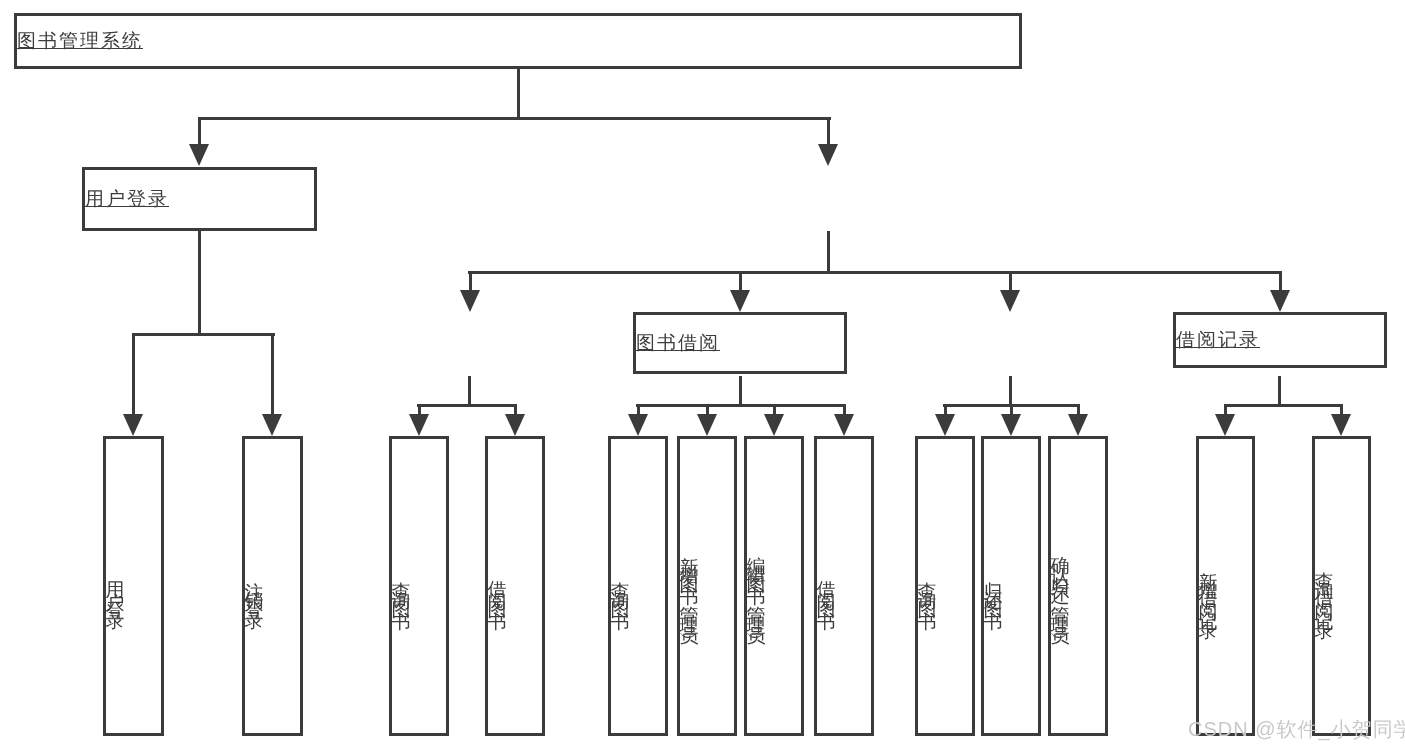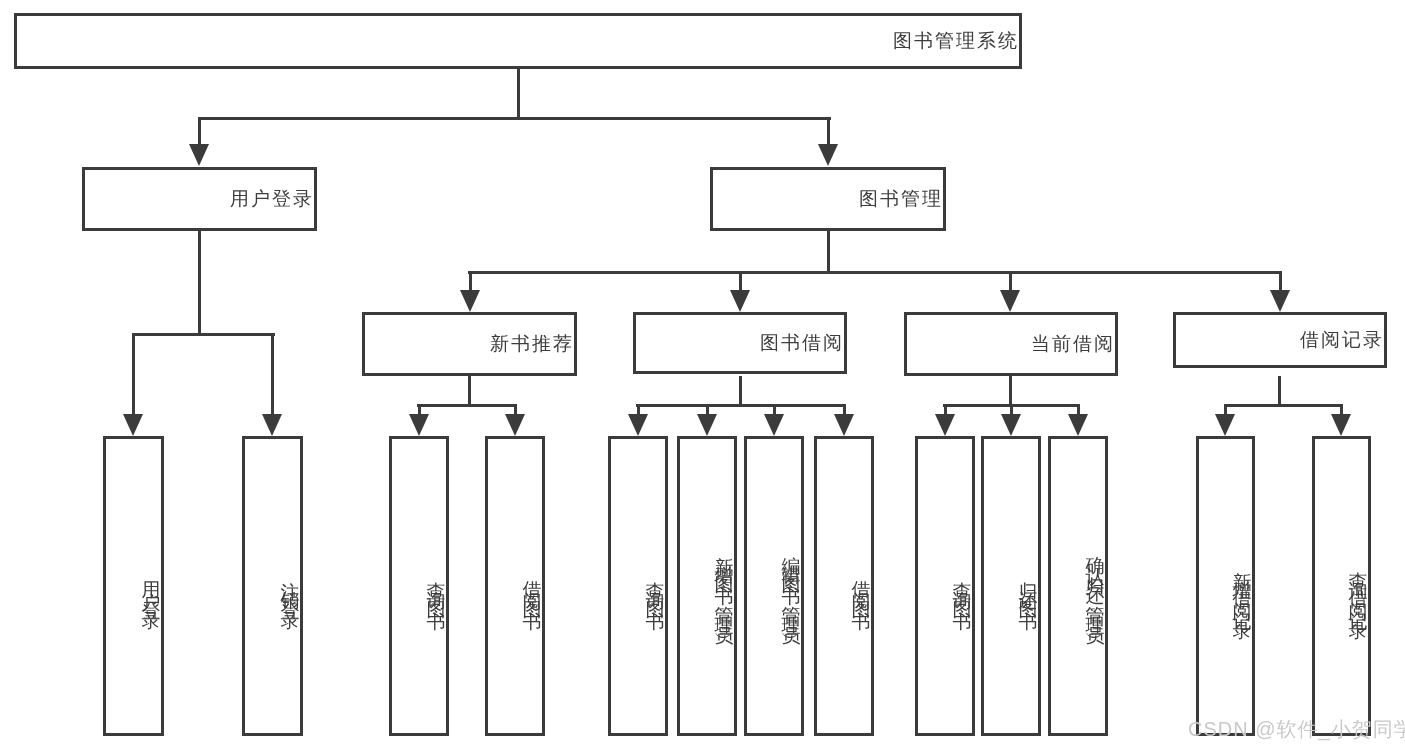--- a/index.html
+++ b/index.html
@@ -17,21 +17,22 @@
     color:var(--text);
     overflow:hidden;
   }
   .box{
     position:absolute;
     background:var(--bg);
     border:3px solid var(--line);
     box-sizing:border-box;
     display:flex;
     align-items:center;
-    justify-content:flex-end;
+    justify-content:flex-start;
+    text-decoration:underline;
   }
   .box .lbl{
     font-size:19px;
     letter-spacing:2px;
     color:var(--text);
     white-space:nowrap;
   }
   .leaf .lbl{
     writing-mode:vertical-rl;
     letter-spacing:10px;
@@ -71,50 +72,41 @@
   <div class="line" style="left:517px;top:69px;width:3px;height:50px"></div>
   <div class="line" style="left:198px;top:117px;width:633px;height:3px"></div>
   <div class="line" style="left:198px;top:117px;width:3px;height:30px"></div>
   <div class="arrow" style="left:189px;top:144px"></div>
   <div class="line" style="left:827px;top:117px;width:3px;height:30px"></div>
   <div class="arrow" style="left:818px;top:144px"></div>
 
   <div class="box" style="left:82px;top:167px;width:235px;height:64px">
     <span class="lbl">用户登录</span>
   </div>
-  <div class="box" style="left:710px;top:167px;width:236px;height:64px">
-    <span class="lbl">图书管理</span>
-  </div>
 
   <div class="line" style="left:198px;top:231px;width:3px;height:104px"></div>
   <div class="line" style="left:132px;top:333px;width:143px;height:3px"></div>
   <div class="line" style="left:132px;top:333px;width:3px;height:83px"></div>
   <div class="arrow" style="left:123px;top:414px"></div>
   <div class="line" style="left:271px;top:333px;width:3px;height:83px"></div>
   <div class="arrow" style="left:262px;top:414px"></div>
 
   <div class="line" style="left:827px;top:231px;width:3px;height:42px"></div>
   <div class="line" style="left:468px;top:271px;width:814px;height:3px"></div>
   <div class="line" style="left:469px;top:271px;width:3px;height:22px"></div>
   <div class="arrow" style="left:460px;top:290px"></div>
   <div class="line" style="left:739px;top:271px;width:3px;height:22px"></div>
   <div class="arrow" style="left:730px;top:290px"></div>
   <div class="line" style="left:1009px;top:271px;width:3px;height:22px"></div>
   <div class="arrow" style="left:1000px;top:290px"></div>
   <div class="line" style="left:1279px;top:271px;width:3px;height:22px"></div>
   <div class="arrow" style="left:1270px;top:290px"></div>
 
-  <div class="box" style="left:362px;top:312px;width:215px;height:64px">
-    <span class="lbl">新书推荐</span>
-  </div>
   <div class="box" style="left:633px;top:312px;width:214px;height:62px">
     <span class="lbl">图书借阅</span>
-  </div>
-  <div class="box" style="left:904px;top:312px;width:214px;height:64px">
-    <span class="lbl">当前借阅</span>
   </div>
   <div class="box" style="left:1173px;top:312px;width:214px;height:56px">
     <span class="lbl">借阅记录</span>
   </div>
 
   <div class="line" style="left:468px;top:376px;width:3px;height:30px"></div>
   <div class="line" style="left:417px;top:404px;width:100px;height:3px"></div>
   <div class="line" style="left:418px;top:404px;width:3px;height:12px"></div>
   <div class="arrow" style="left:409px;top:414px"></div>
   <div class="line" style="left:514px;top:404px;width:3px;height:12px"></div>

